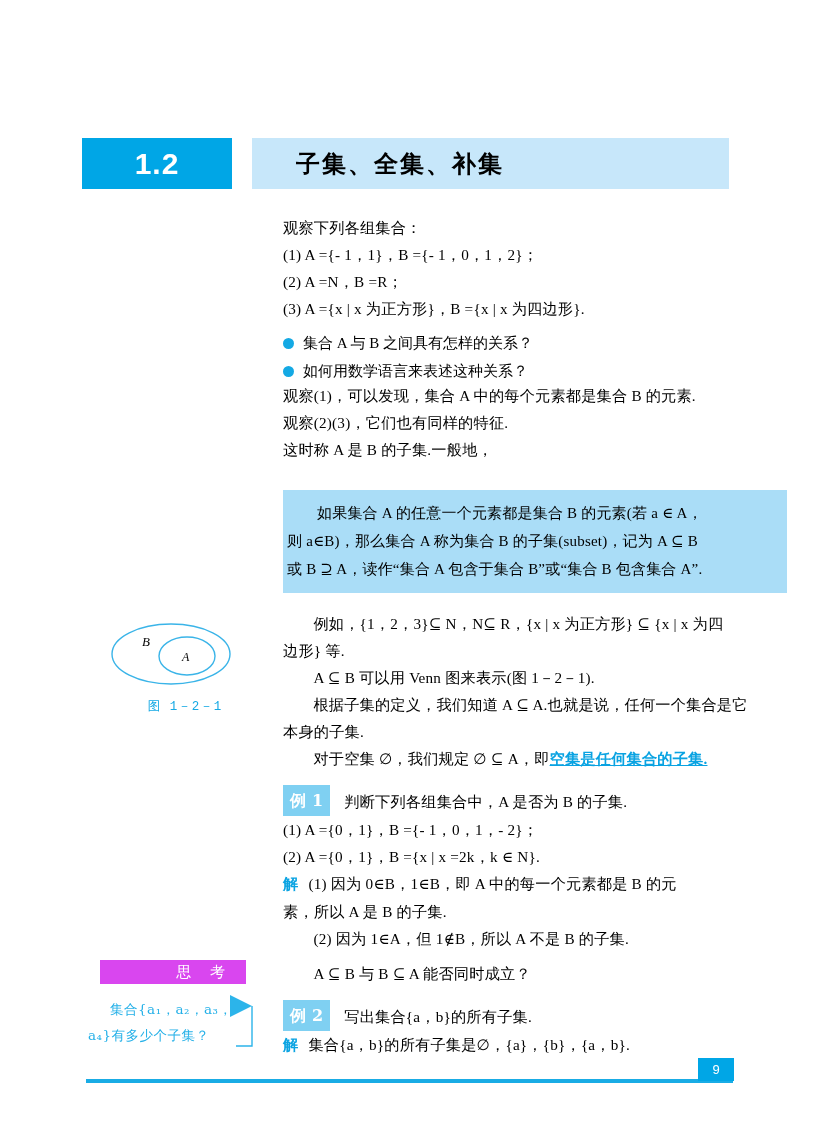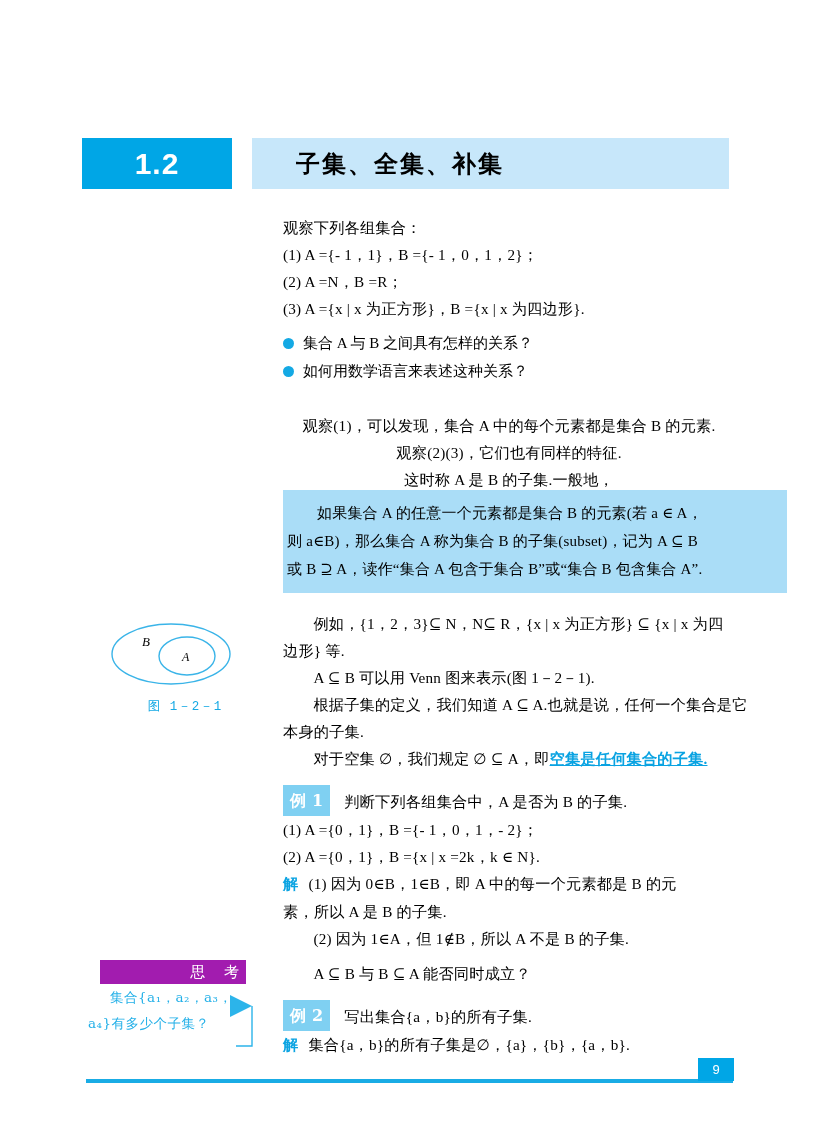--- a/index.html
+++ b/index.html
@@ -141,32 +141,34 @@
   .hl { color: #0aa3e2; font-weight: bold; text-decoration: underline; }
 
   
   .thinkbox {
     position: absolute;
     left: 100px;
     top: 960px;
     width: 146px;
   }
   .think-head {
-    background: #a21caf;
+    background: #d946ef;
     color: #ffffff;
     height: 24px;
     display: flex;
     align-items: center;
     justify-content: flex-end;
+    padding-right: 14px;
     box-sizing: border-box;
     font-size: 15px;
     letter-spacing: 7px;
     font-family: "DejaVu Serif", serif;
   }
   .think-body {
+    margin-top: 12px;
     color: #24b0e8;
     font-size: 13.5px;
     line-height: 26px;
     font-family: "DejaVu Serif", serif;
     position: relative;
     left: -12px;
     width: 160px;
     letter-spacing: 0.5px;
   }
   .think-body .l1 { padding-left: 22px; }
@@ -225,21 +227,21 @@
     <div class="qline">
       <span class="dot"></span>
       <span>集合 A 与 B 之间具有怎样的关系？</span>
     </div>
     <div class="qline">
       <span class="dot"></span>
       <span>如何用数学语言来表述这种关系？</span>
     </div>
   </div>
 
-  <div class="col" style="top:412px;text-align:center;">
+  <div class="col" style="top:382px;">
     <div class="line">观察(1)，可以发现，集合 A 中的每个元素都是集合 B 的元素.</div>
     <div class="line">观察(2)(3)，它们也有同样的特征.</div>
     <div class="line">这时称 A 是 B 的子集.一般地，</div>
   </div>
 
   <div class="defbox">
     <div class="line indent">如果集合 A 的任意一个元素都是集合 B 的元素(若 a ∈ A，</div>
     <div class="line">则 a∈B)，那么集合 A 称为集合 B 的子集(subset)，记为 A ⊆ B</div>
     <div class="line">或 B ⊇ A，读作“集合 A 包含于集合 B”或“集合 B 包含集合 A”.</div>
   </div>

